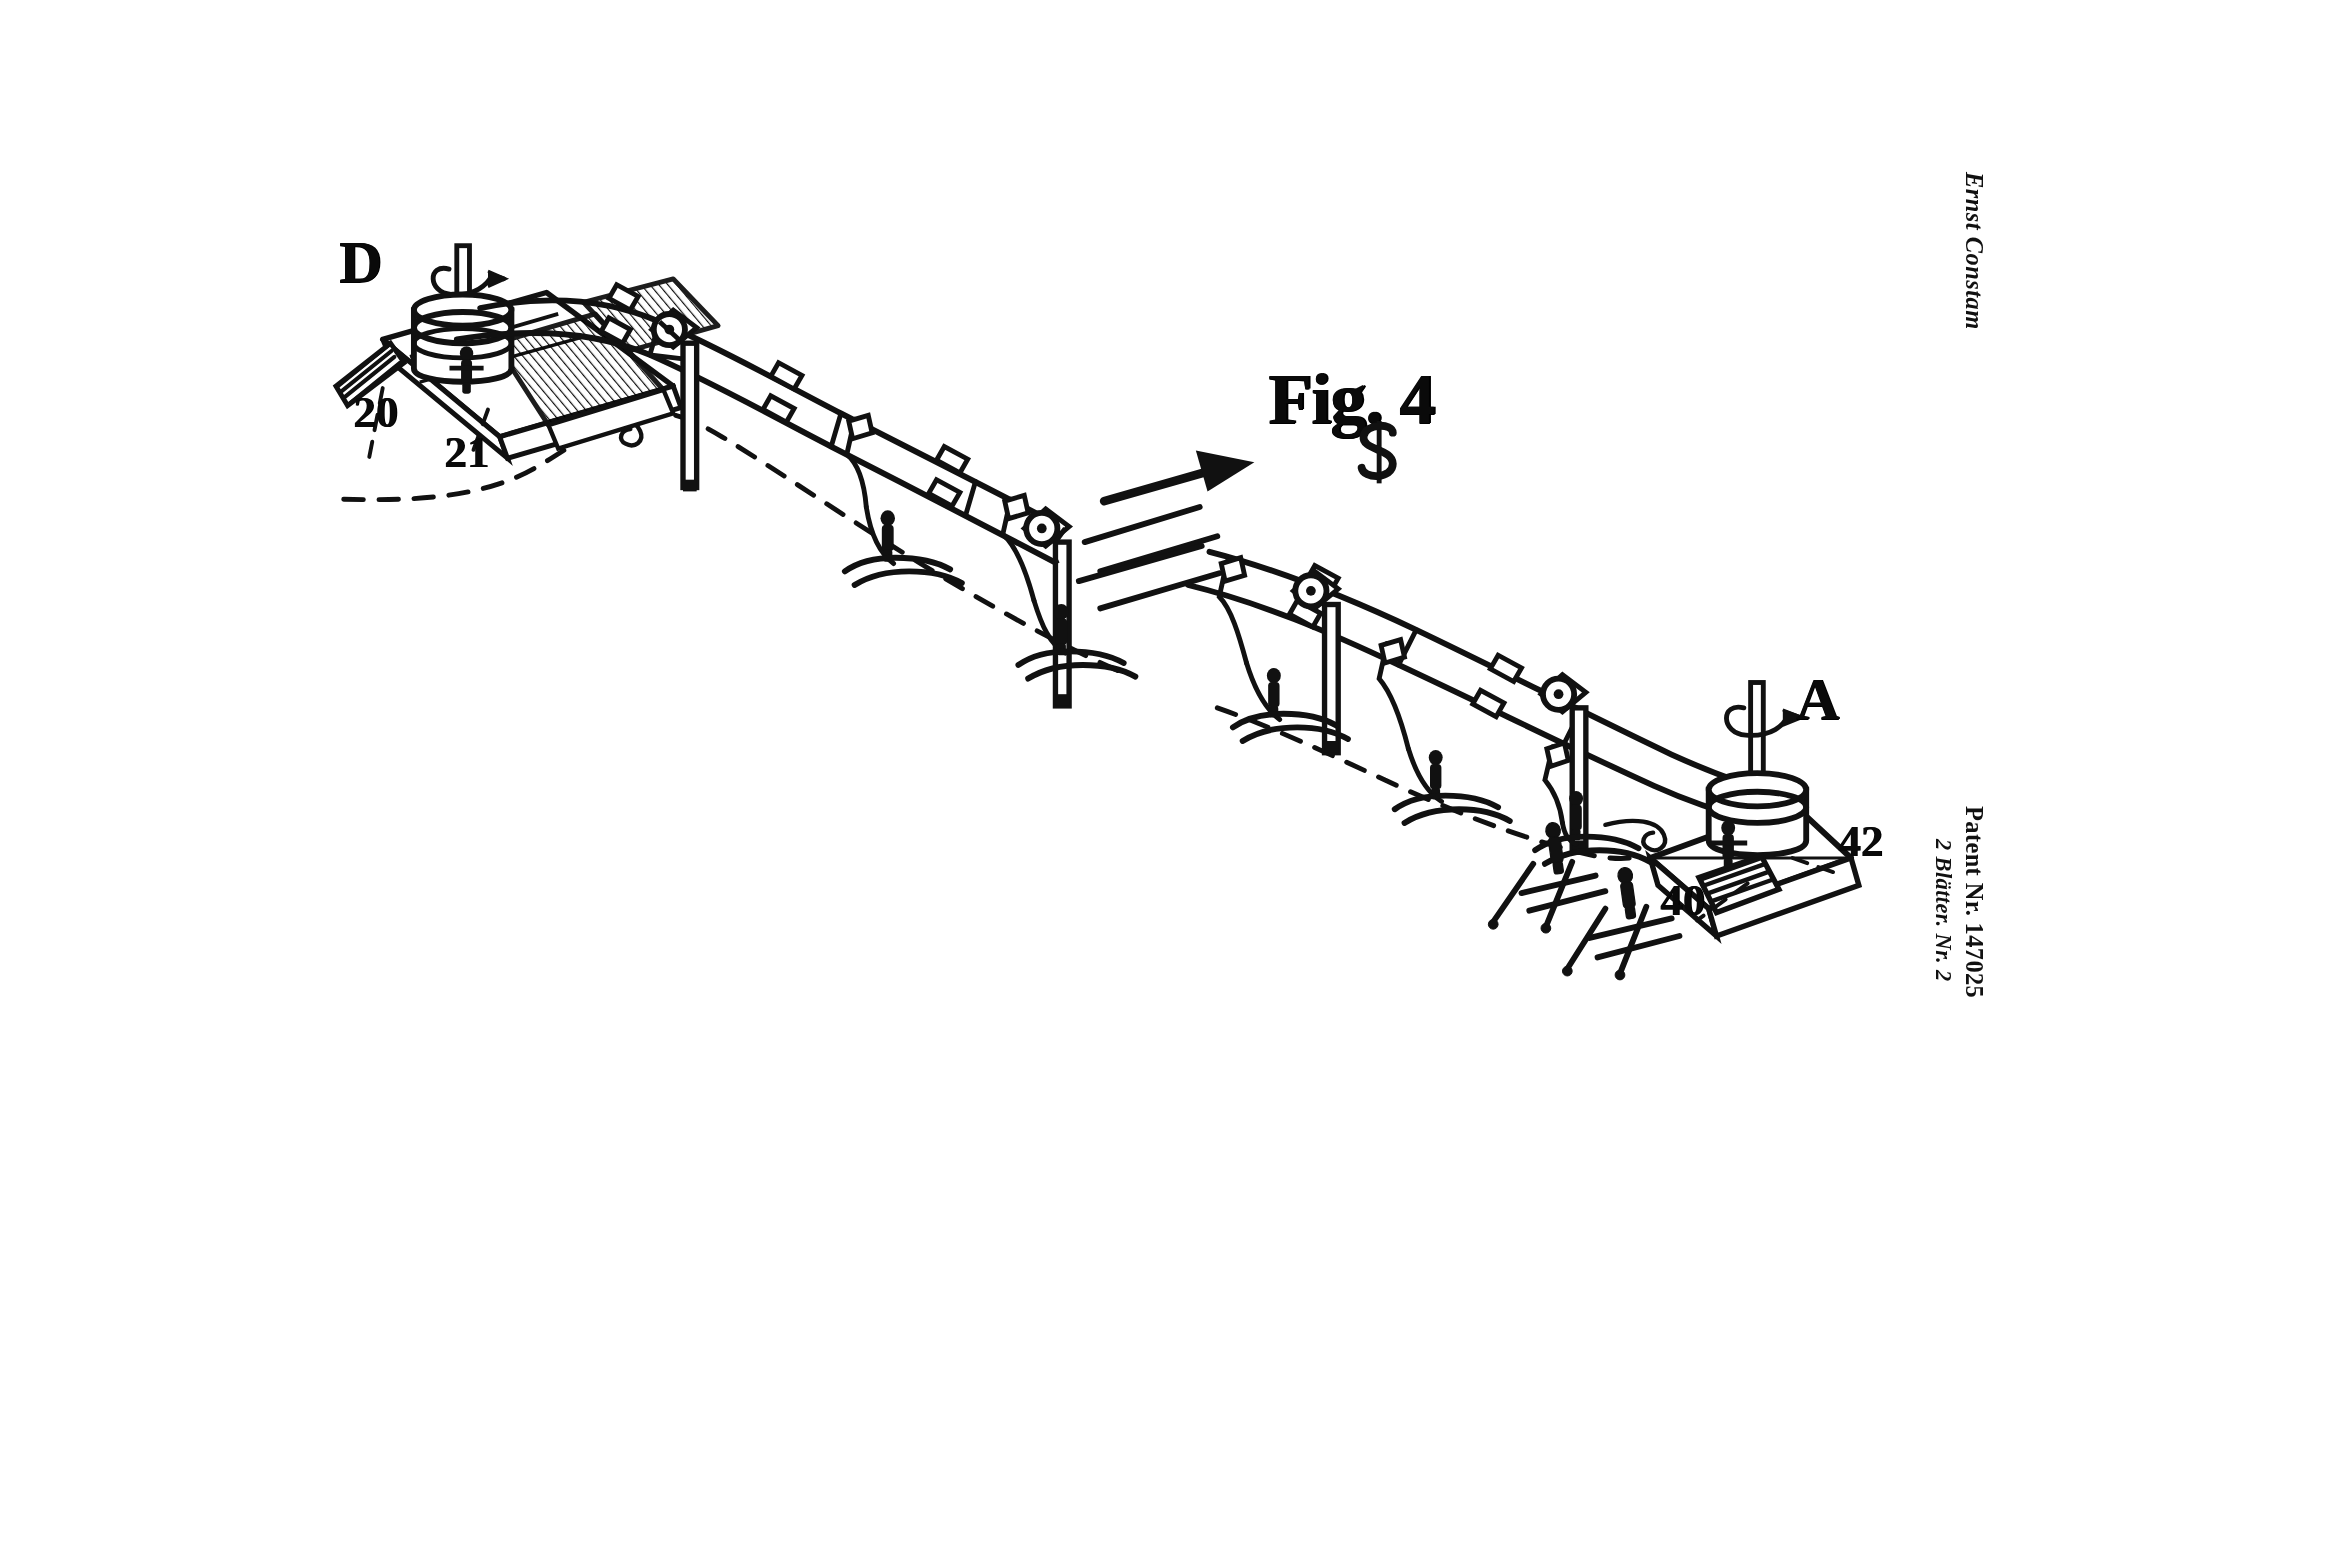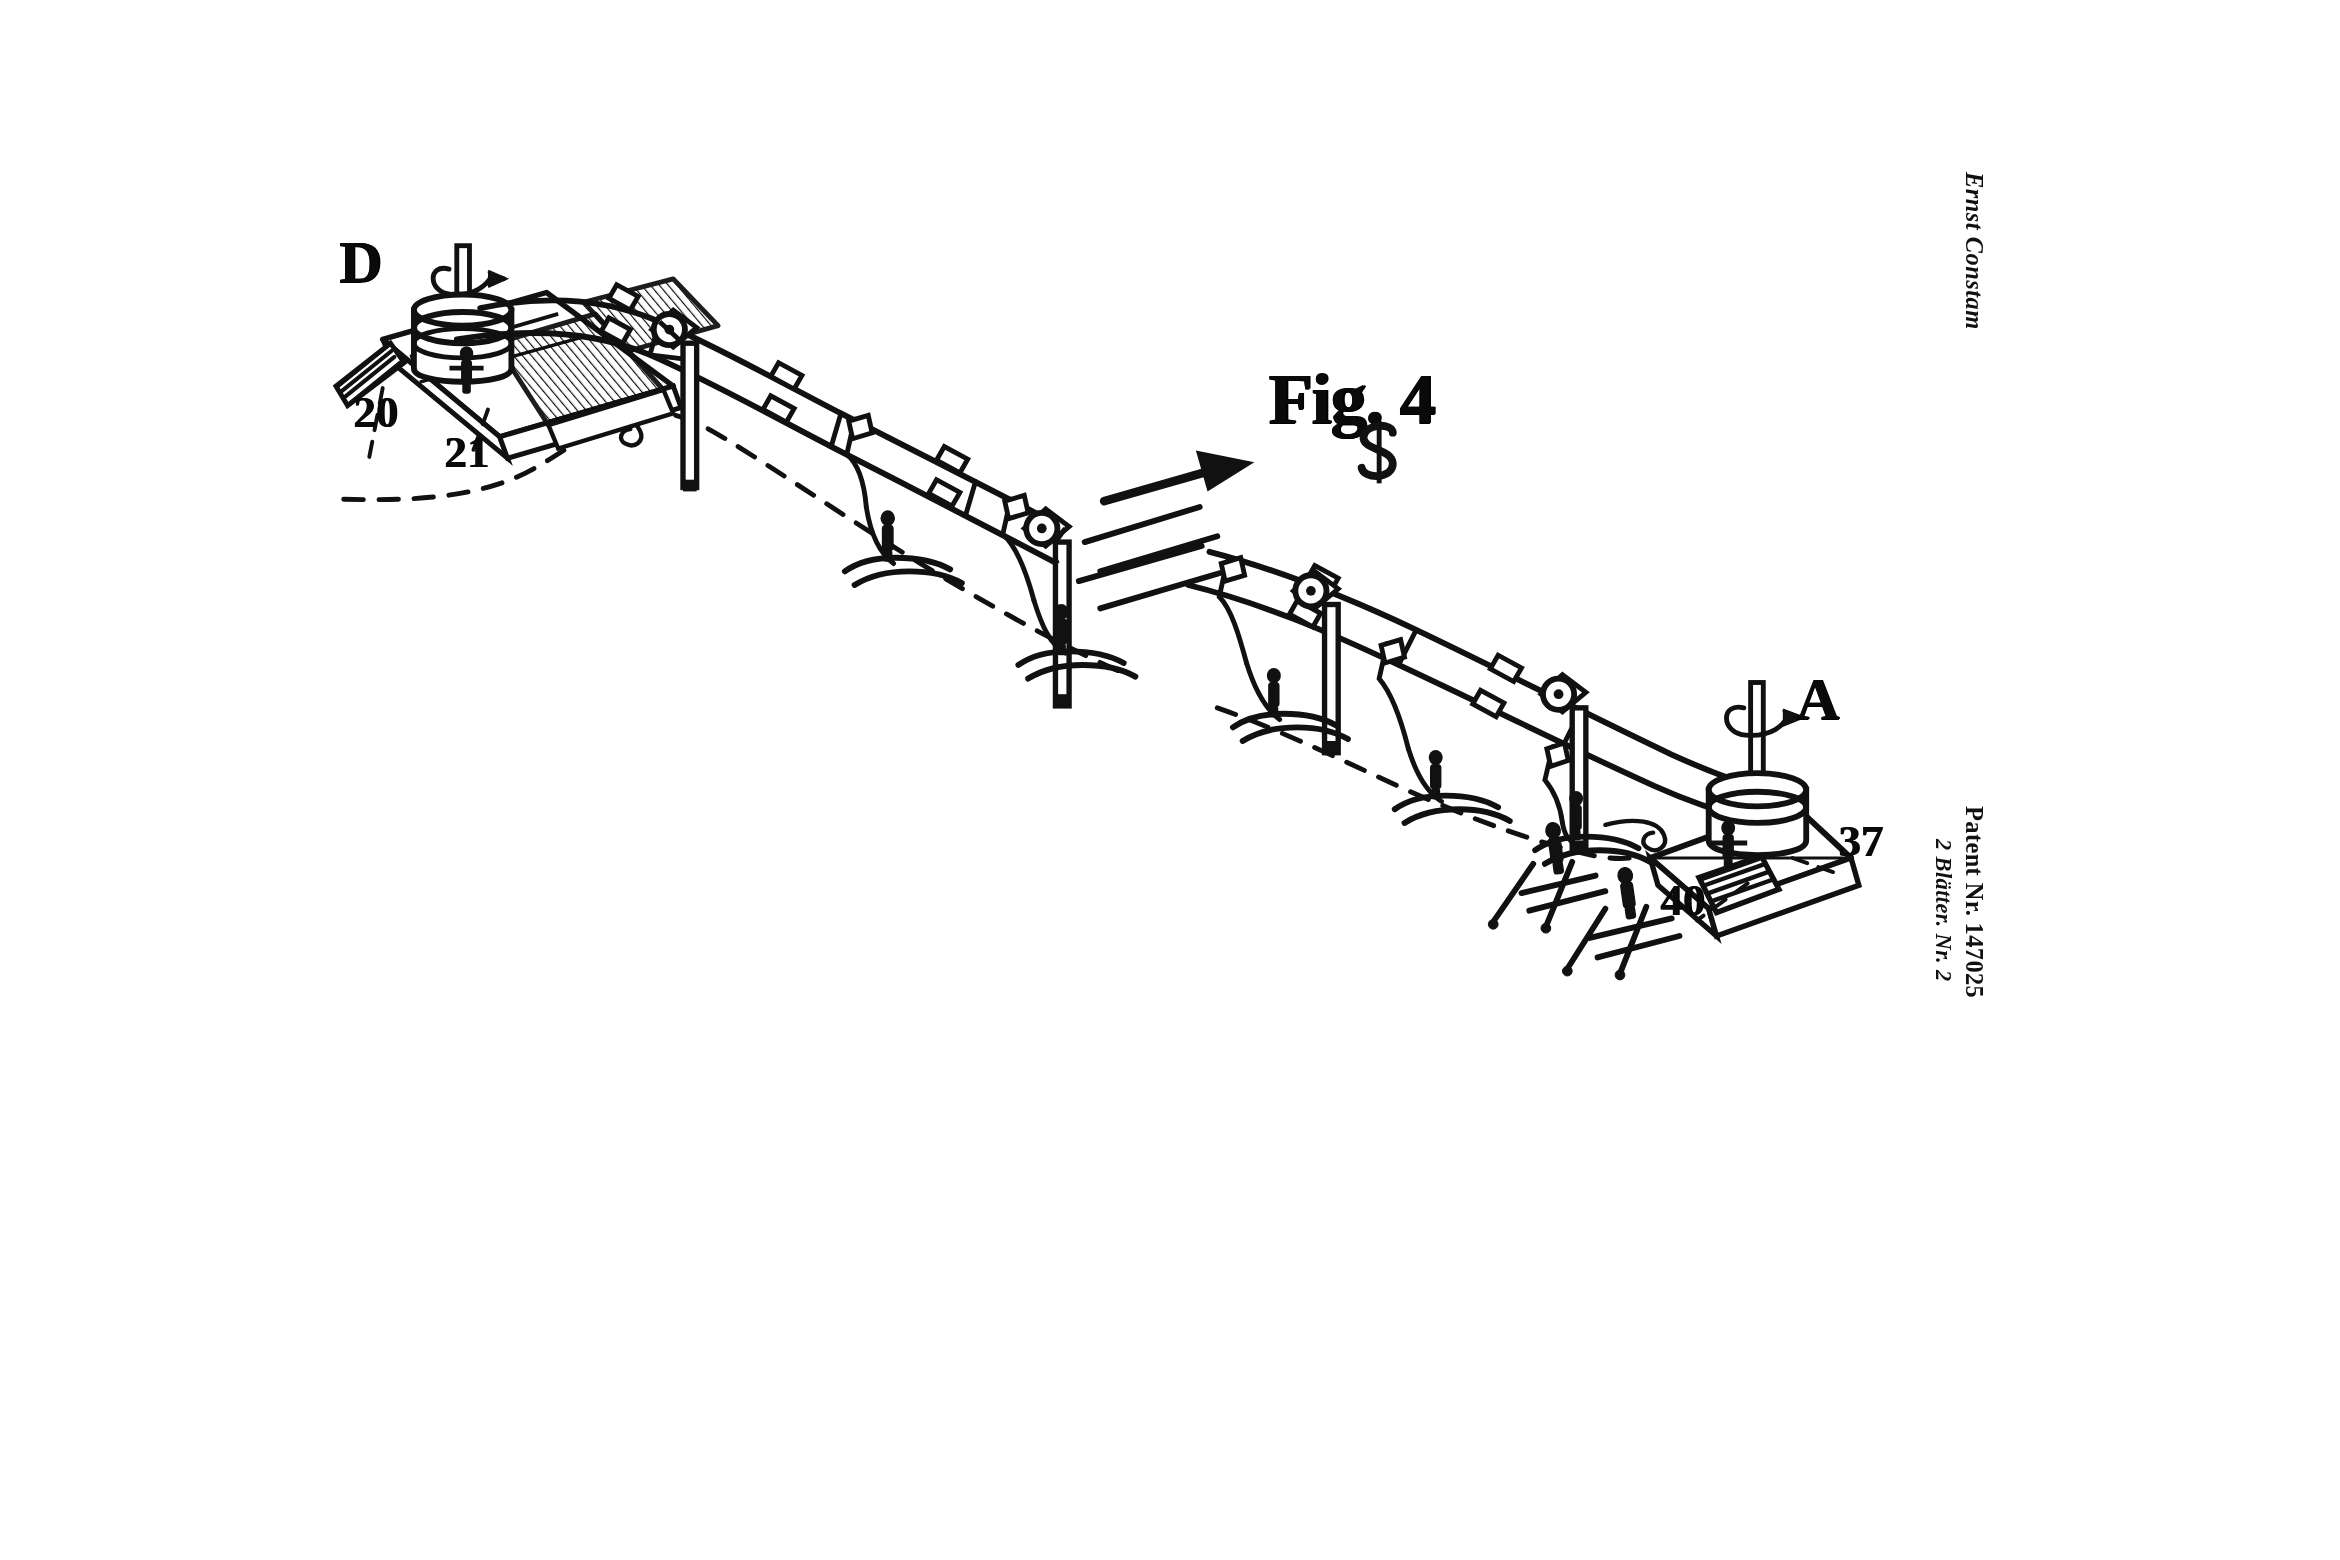--- a/index.html
+++ b/index.html
@@ -329,21 +329,21 @@
       <path d="M 1792 906 L 1740 944"></path>
     </g>
   </svg>
 
   <div class="lbl station-letter" style="left:339px;top:232px;">D</div>
 
   <div class="lbl station-letter" style="left:1796px;top:669px;">A</div>
 
   <div class="lbl ref-num" style="left:353px;top:390px;">20</div>
   <div class="lbl ref-num" style="left:444px;top:390px;margin-top:40px;">21</div>
-  <div class="lbl ref-num" style="left:1838px;top:819px;">37</div>
+  <div class="lbl ref-num" style="left:1838px;top:819px;">42</div>
   <div class="lbl ref-num" style="left:1660px;top:878px;">40</div>
 
   <div class="lbl figtitle" style="left:1268px;top:363px;">Fig. 4</div>
 
   <svg style="position:absolute;left:1346px;top:419px;width:78px;height:78px;" viewBox="0 0 80 80" width="78" height="78">
     <path d="M 34 2 L 34 66" stroke="#111" stroke-width="5" fill="none"></path>
     <path d="M 48 14 C 48 4 20 4 18 18 C 16 32 48 30 48 46 C 48 62 18 62 16 50" stroke="#111" stroke-width="8" fill="none" stroke-linecap="round"></path>
   </svg>
 
   <div class="vtext inventor" style="left:1988px;top:172px;transform:rotate(90deg);">Ernst Constam</div>

